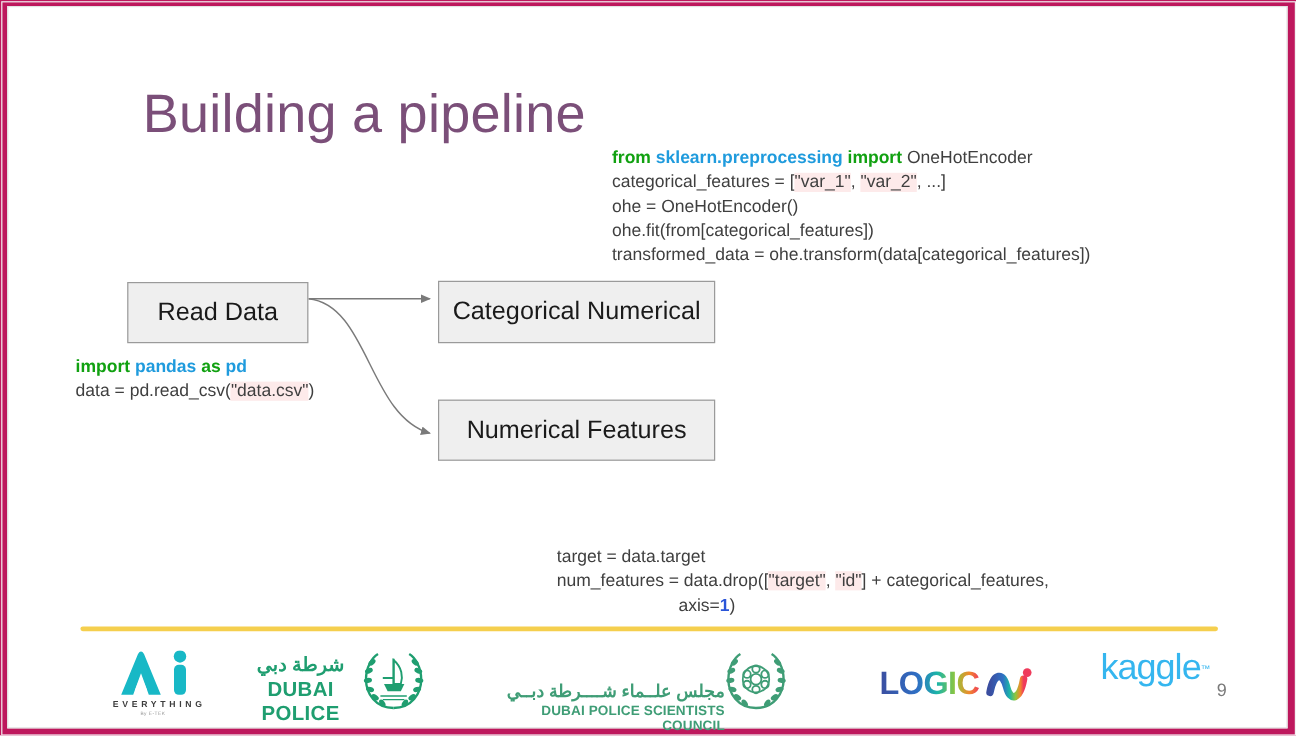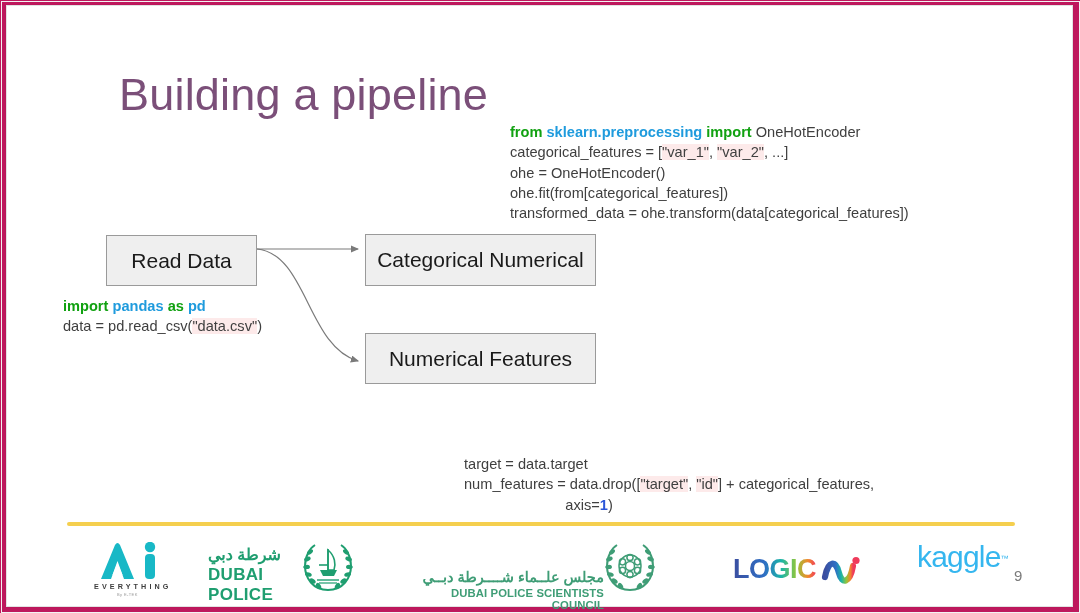--- a/index.html
+++ b/index.html
@@ -124,21 +124,21 @@
     font-size: 4px;
     letter-spacing: 0.4px;
     color: #9a9a9a;
     margin-top: 1px;
     padding-left: 24px;
   }
 
   
   #logo-dubai-police { left: 190px; top: 534px; width: 160px; height: 58px; }
   .dp-text-wrap {
-    position: absolute; left: 11px; top: 6px; width: 105px; text-align: left;
+    position: absolute; left: 1px; top: 6px; width: 105px; text-align: center;
   }
   .dp-arabic {
     font-size: 16px; color: #1f9e70; font-weight: bold;
     direction: rtl; line-height: 1.1;
   }
   .dp-latin {
     font-size: 17px; color: #1f9e70; font-weight: bold;
     letter-spacing: 0.3px; margin-top: 1px;
   }
   .dp-emblem { position: absolute; left: 104px; top: 0; }

